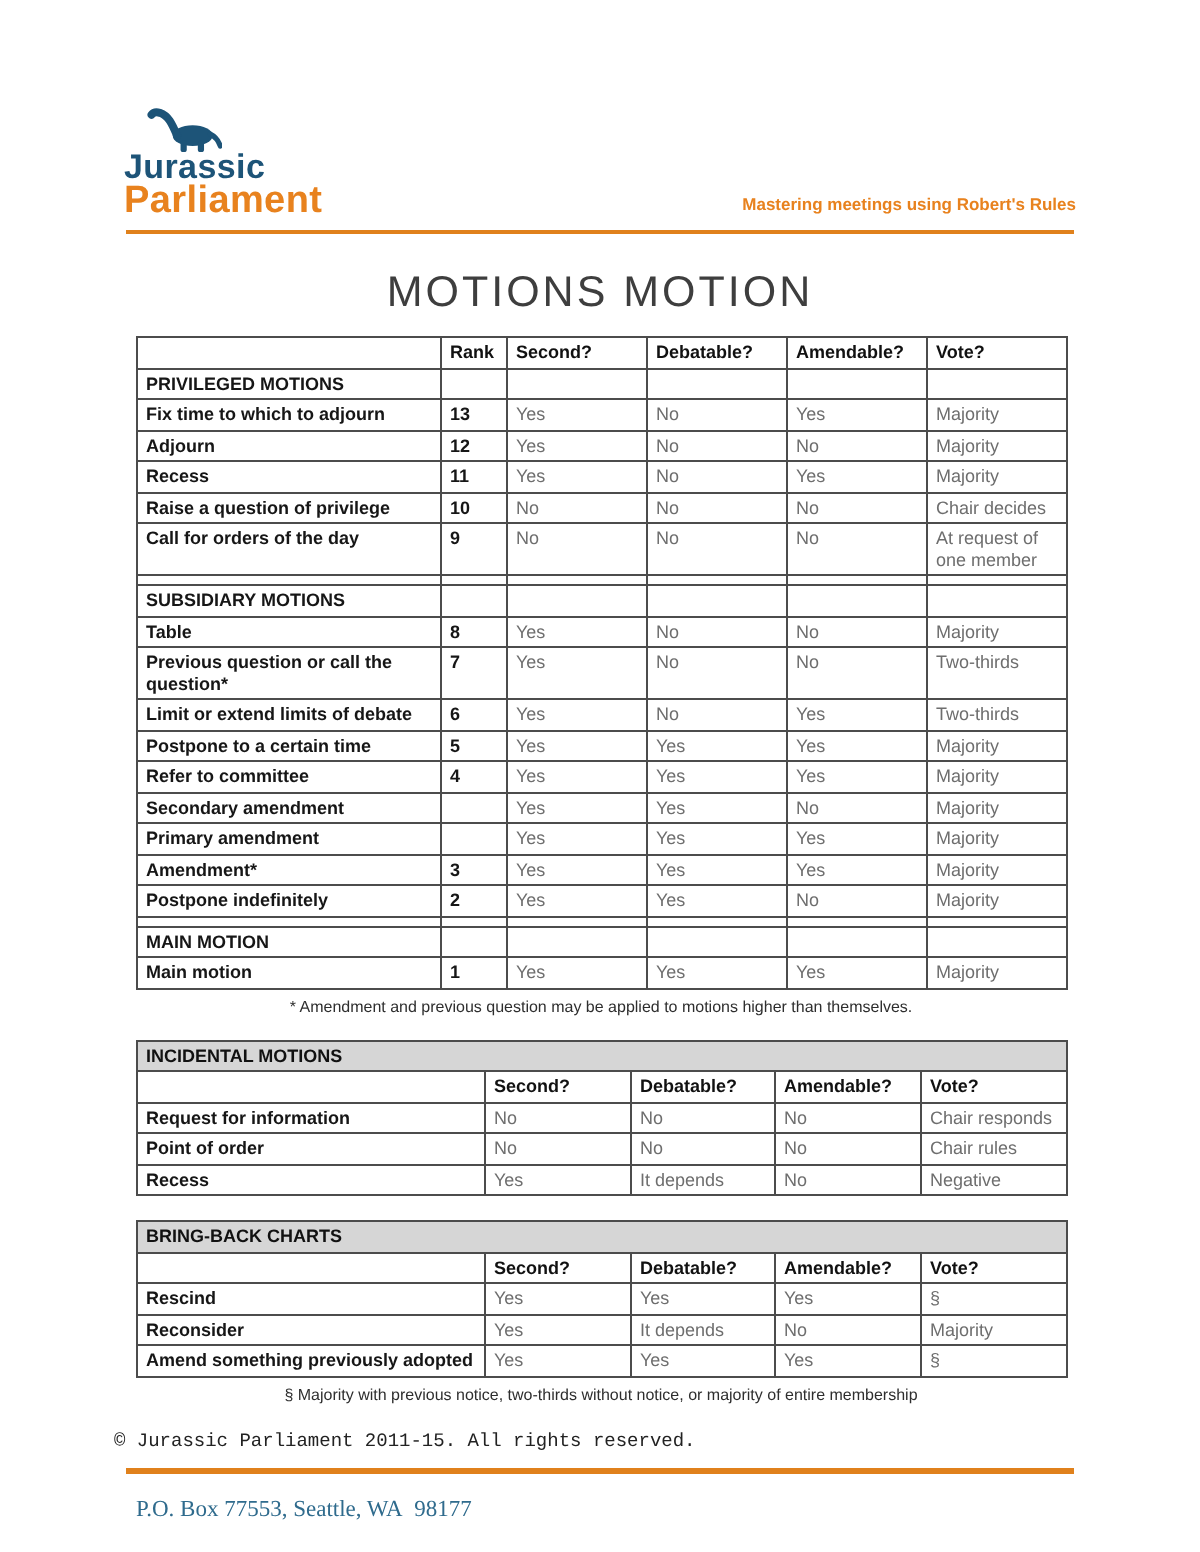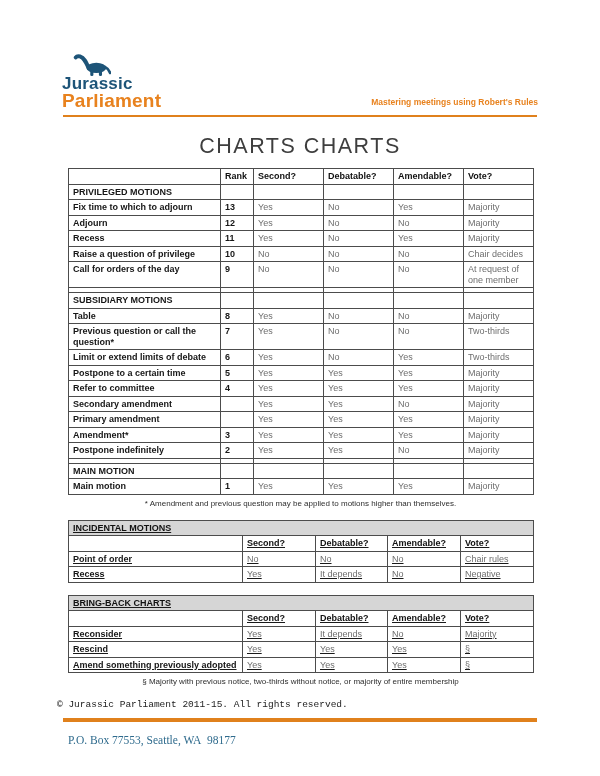--- a/index.html
+++ b/index.html
@@ -48,21 +48,21 @@
   th.rank-h { text-align: center; padding: 2px 1px; }
   td.name { font-weight: bold; color: #161616; }
   td.indent { padding-left: 26px; }
   td.rank { text-align: center; font-weight: bold; color: #161616; }
   td.val { color: #6e6e6e; }
   tr.spacer td { height: 5px; padding: 0; }
   td.band {
     background: #d6d6d6; text-align: center; font-weight: bold;
     padding: 1.5px 4px; color: #111;
   }
-  .tbl-mid { margin-top: 12px; text-decoration: underline; }
+  .tbl-mid { margin-top: 12px; }
 
   .footnote {
     width: 465px; margin: 4px 0 0 68px; text-align: center;
     font-size: 8px; color: #2e2e2e;
   }
 
   
   .copyright {
     margin: 13px 0 0 57px;
     font-family: Liberation Mono, monospace;
@@ -88,21 +88,21 @@
         <rect class="dino-fill" x="30" y="23" width="3.6" height="6.5" rx="1.5"></rect>
         <path class="dino-stroke" d="M37 19 C40 20.5 42 23 43 26" stroke-width="3"></path>
       </svg>
       <div class="logo-line1">Jurassic</div>
       <div class="logo-line2">Parliament</div>
     </div>
     <div class="tagline">Mastering meetings using Robert's Rules</div>
   </div>
   <div class="rule-thin"></div>
 
-  <div class="title">CHARTS CHARTS</div>
+  <div class="title">MOTIONS MOTION</div>
 
   <table class="motions">
     <colgroup>
       <col style="width:152px">
         <col style="width:33px">
         <col style="width:70px">
       <col style="width:70px">
         <col style="width:70px">
         <col style="width:70px">
     </colgroup>
@@ -296,20 +296,27 @@
       <tr>
         <th></th>
         <th>Second?</th>
         <th>Debatable?</th>
         <th>Amendable?</th>
         <th>Vote?</th>
       </tr>
     </thead>
     <tbody>
         <tr>
+          <td class="name">Request for information</td>
+          <td class="val">No</td>
+          <td class="val">No</td>
+          <td class="val">No</td>
+          <td class="val">Chair responds</td>
+        </tr>
+        <tr>
           <td class="name">Point of order</td>
           <td class="val">No</td>
           <td class="val">No</td>
           <td class="val">No</td>
           <td class="val">Chair rules</td>
         </tr>
         <tr>
           <td class="name">Recess</td>
           <td class="val">Yes</td>
           <td class="val">It depends</td>
@@ -334,32 +341,32 @@
       <tr>
         <th></th>
         <th>Second?</th>
         <th>Debatable?</th>
         <th>Amendable?</th>
         <th>Vote?</th>
       </tr>
     </thead>
     <tbody>
         <tr>
+          <td class="name">Rescind</td>
+          <td class="val">Yes</td>
+          <td class="val">Yes</td>
+          <td class="val">Yes</td>
+          <td class="val">§</td>
+        </tr>
+        <tr>
           <td class="name">Reconsider</td>
           <td class="val">Yes</td>
           <td class="val">It depends</td>
           <td class="val">No</td>
           <td class="val">Majority</td>
-        </tr>
-        <tr>
-          <td class="name">Rescind</td>
-          <td class="val">Yes</td>
-          <td class="val">Yes</td>
-          <td class="val">Yes</td>
-          <td class="val">§</td>
         </tr>
         <tr>
           <td class="name">Amend something previously adopted</td>
           <td class="val">Yes</td>
           <td class="val">Yes</td>
           <td class="val">Yes</td>
           <td class="val">§</td>
         </tr>
       </tbody>
   </table>

